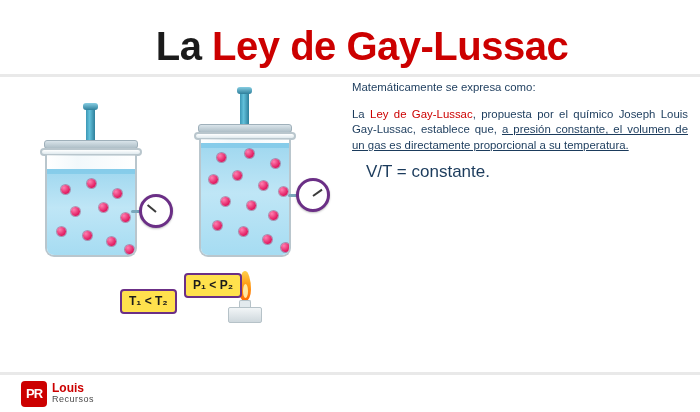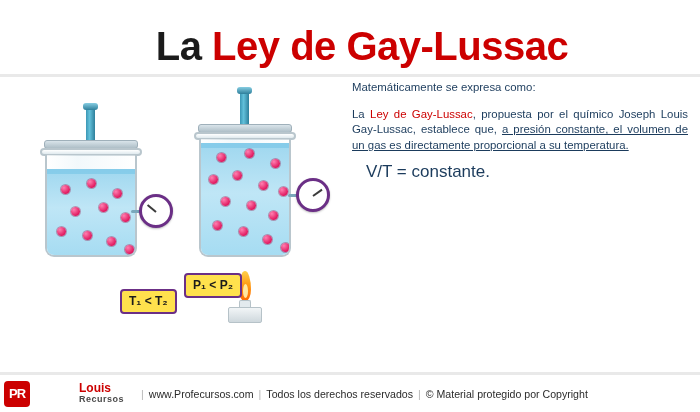--- a/index.html
+++ b/index.html
@@ -195,38 +195,37 @@
   .footer {
     position: absolute;
     left: 0; bottom: 0;
     width: 700px; height: 40px;
     background: #ffffff;
     border-top: 3px solid #e9e9e9;
     display: flex; align-items: center;
   }
   .logo {
     display: flex; align-items: center;
-    margin-left: 4px;
-    gap: 44px;
+    margin-left: 21px;
   }
   .logo-mark {
     width: 26px; height: 26px;
     border-radius: 4px;
     background: #cc0000;
     color: #ffffff;
     font-size: 13px; font-weight: bold;
     display: flex; align-items: center; justify-content: center;
     letter-spacing: -1px;
   }
   .logo-text {
     margin-left: 5px;
     line-height: 11px;
   }
   .logo-text .l1 { font-size: 12px; font-weight: bold; color: #cc0000; }
-  .logo-text .l2 { font-size: 9px; font-weight: bold; color: #4a4a4a; letter-spacing: .5px; }
+  .logo-text .l2 { font-size: 9px; font-weight: normal; color: #4a4a4a; letter-spacing: .5px; }
   .footer-text {
     margin-left: 12px;
     font-size: 10.6px;
     color: #2b2b2b;
     white-space: nowrap;
   }
   .footer-text .sep { color: #b5b5b5; margin: 0 5px; }
 </style>
 </head>
 <body>
@@ -317,18 +316,15 @@
   </div>
 
   <div class="footer">
     <div class="logo">
       <div class="logo-mark">PR</div>
       <div class="logo-text">
         <div class="l1">Louis</div>
         <div class="l2">Recursos</div>
       </div>
     </div>
-    <div class="footer-text">
-      <span class="sep">|</span><span>www.Profecursos.com</span><span class="sep">|</span><span>Todos los derechos reservados</span><span class="sep">|</span><span>© Material protegido por Copyright</span>
-    </div>
   </div>
 
 </div>
 
 </body></html>

